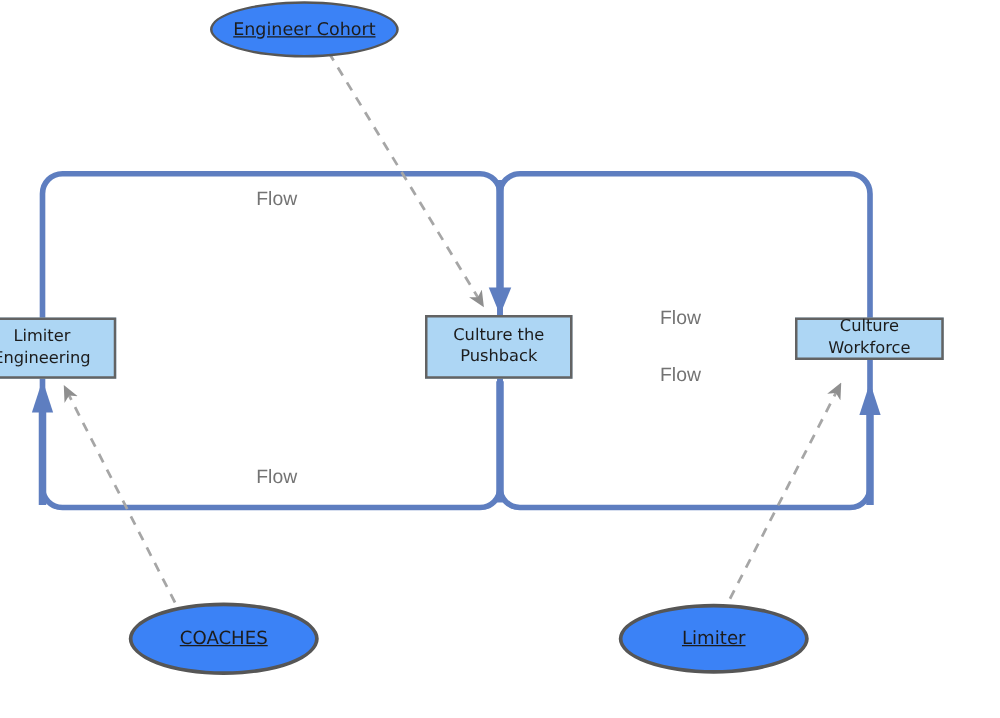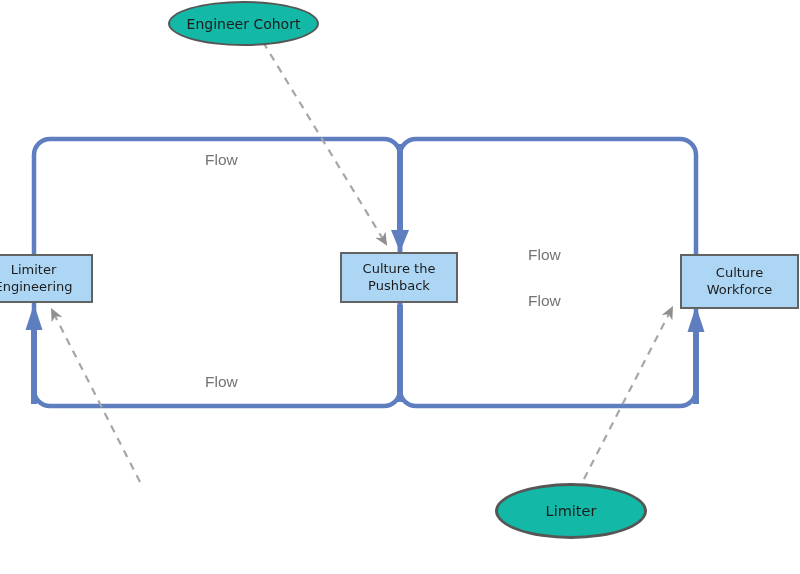--- a/index.html
+++ b/index.html
@@ -8,23 +8,23 @@
     overflow:hidden;font-family:"DejaVu Sans",sans-serif;
   }
   .lines-svg{position:absolute;left:0;top:0;}
   .node{
     position:absolute;background:#add6f4;border:2px solid #636363;
     display:flex;flex-direction:column;align-items:center;justify-content:center;
     font-size:13px;color:#1c1c1c;line-height:1.3;text-align:center;
     box-sizing:border-box;
   }
   .ellipse{
-    position:absolute;background:#14b8a6;border:2px solid #565656;border-radius:50%;
+    position:absolute;background:#3b82f6;border:2px solid #565656;border-radius:50%;
     display:flex;align-items:center;justify-content:center;
-    font-size:14px;color:#1c1c1c;box-sizing:border-box;text-align:center;
+    font-size:14px;color:#1c1c1c;box-sizing:border-box;text-align:center;text-decoration:underline;
   }
   .ellipse.thick{border-width:3px;font-size:14.5px;}
   .flow{
     position:absolute;font-family:"Liberation Sans",sans-serif;
     font-size:15.5px;font-weight:500;color:#737373;
   }
 </style>
 </head>
 <body>
 
@@ -59,29 +59,32 @@
   <div class="node" style="left:-26px;top:254px;width:119px;height:49px;">
     <span>Limiter</span>
     <span>Engineering</span>
   </div>
 
   <div class="node" style="left:340px;top:252px;width:118px;height:51px;">
     <span>Culture the</span>
     <span>Pushback</span>
   </div>
 
-  <div class="node" style="left:636px;top:254px;width:119px;height:55px;margin-left:44px;">
+  <div class="node" style="left:636px;top:254px;width:119px;height:34px;">
     <span>Culture</span>
     <span>Workforce</span>
   </div>
 
   <div class="ellipse" style="left:168px;top:1px;width:151px;height:45px;">
     <span>Engineer Cohort</span>
   </div>
 
+  <div class="ellipse thick" style="left:103px;top:482px;width:152px;height:58px;">
+    <span>COACHES</span>
+  </div>
 
   <div class="ellipse thick" style="left:495px;top:483px;width:152px;height:56px;">
     <span>Limiter</span>
   </div>
 
   <div class="flow" style="left:205px;top:151px;">Flow</div>
   <div class="flow" style="left:528px;top:246px;">Flow</div>
   <div class="flow" style="left:528px;top:292px;">Flow</div>
   <div class="flow" style="left:205px;top:373px;">Flow</div>
 

